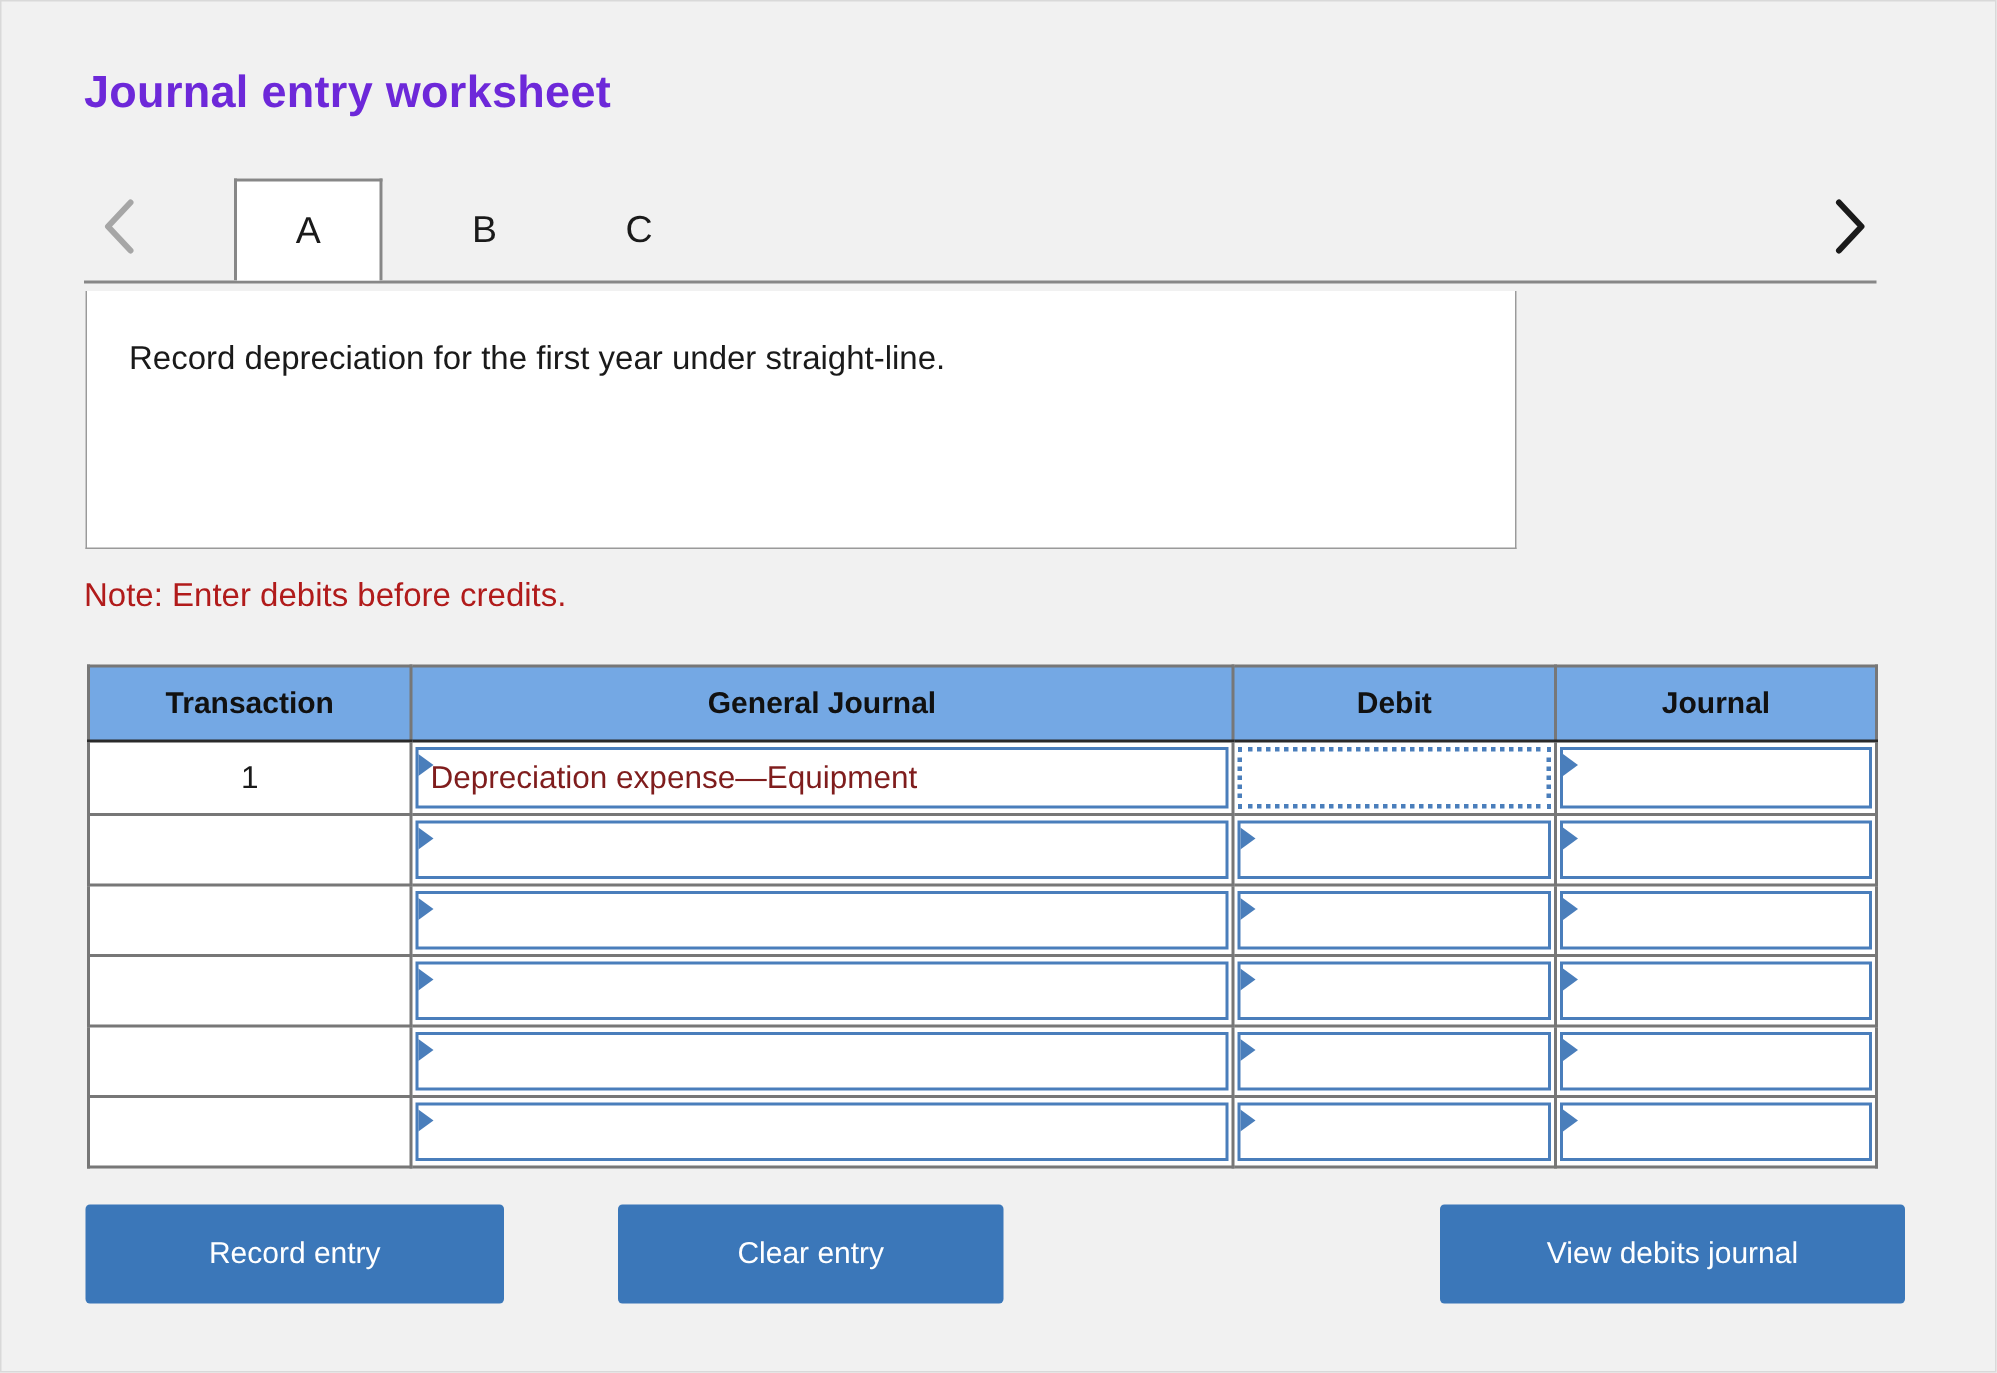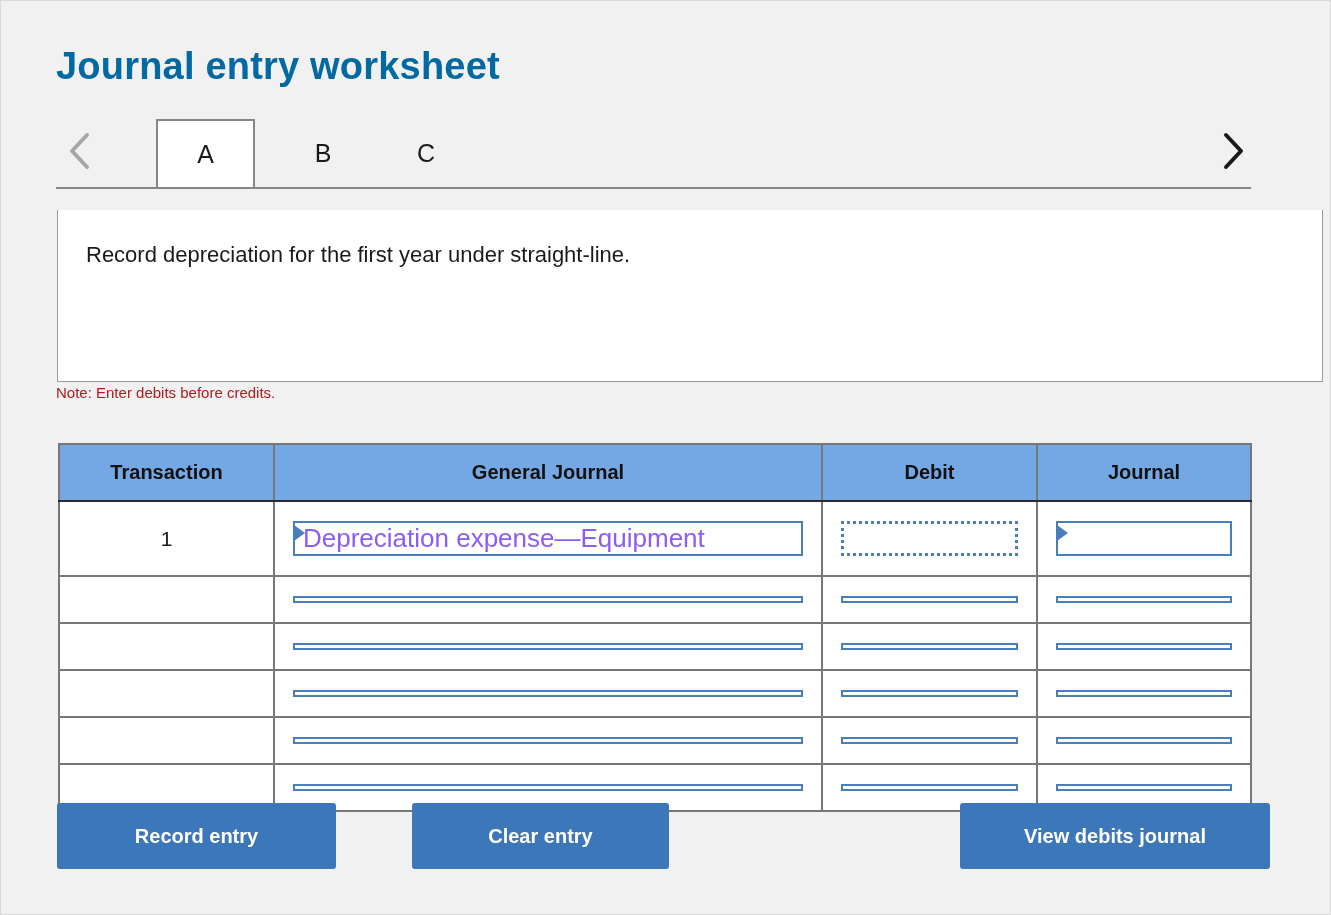--- a/index.html
+++ b/index.html
@@ -21,23 +21,23 @@
     width: 1331px;
     height: 915px;
     box-sizing: border-box;
   }
 
   
   .worksheet-title {
     position: absolute;
     left: 55px;
     top: 44px;
-    font-size: 38px;
+    font-size: 30px;
     font-weight: bold;
-    color: #0369a1;
+    color: #6d28d9;
     letter-spacing: 0.2px;
     white-space: nowrap;
   }
 
   
   .tabstrip {
     position: absolute;
     left: 55px;
     top: 114px;
     width: 1195px;
@@ -85,60 +85,59 @@
     height: 2px;
     background: #878787;
     z-index: 1;
   }
 
   
   .desc-panel {
     position: absolute;
     left: 56px;
     top: 193px;
-    width: 1266px;
+    width: 954px;
     height: 172px;
     box-sizing: border-box;
     background: #ffffff;
     border: 1px solid #9a9a9a;
     border-top: none;
     z-index: 0;
-    margin-top: 16px;
   }
   .desc-text {
     position: absolute;
     left: 28px;
     top: 32px;
     font-size: 22px;
     color: #1a1a1a;
     white-space: nowrap;
   }
 
   
   .note {
     position: absolute;
     left: 55px;
     top: 383px;
-    font-size: 15px;
+    font-size: 22px;
     color: #b11b1b;
     white-space: nowrap;
   }
 
   
   .jtable {
     position: absolute;
     left: 57px;
     top: 442px;
     width: 1192px;
     border-collapse: collapse;
     table-layout: fixed;
   }
   .jtable th, .jtable td {
     box-sizing: border-box;
-    padding: 16px;
+    padding: 0;
     border: 2px solid #777777;
     background: #ffffff;
   }
   .jtable thead th {
     background: #74a8e4;
     color: #111111;
     font-size: 20px;
     font-weight: bold;
     height: 50px;
     text-align: center;
@@ -179,22 +178,22 @@
     display: flex;
     align-items: center;
     overflow: hidden;
   }
   .cellbox.selected {
     border: 2px dotted #4a7ebb;
     border-style: dotted;
     border-width: 3px;
   }
   .cellbox .cb-text {
-    font-size: 26px;
-    color: #8b5cf6;
+    font-size: 21px;
+    color: #7f1d1d;
     padding-left: 8px;
     white-space: nowrap;
   }
 
   
   .tri {
     position: absolute;
     width: 0;
     height: 0;
     border-top: 8px solid transparent;
@@ -213,21 +212,21 @@
     height: 66px;
   }
   .btn {
     position: absolute;
     top: 0;
     height: 66px;
     box-sizing: border-box;
     background: #3b77b9;
     color: #ffffff;
     font-size: 20px;
-    font-weight: bold;
+    font-weight: normal;
     border: none;
     border-radius: 3px;
     display: flex;
     align-items: center;
     justify-content: center;
     cursor: pointer;
     font-family: "Liberation Sans", sans-serif;
     user-select: none;
   }
   .btn-record { left: 0px;   width: 279px; }

